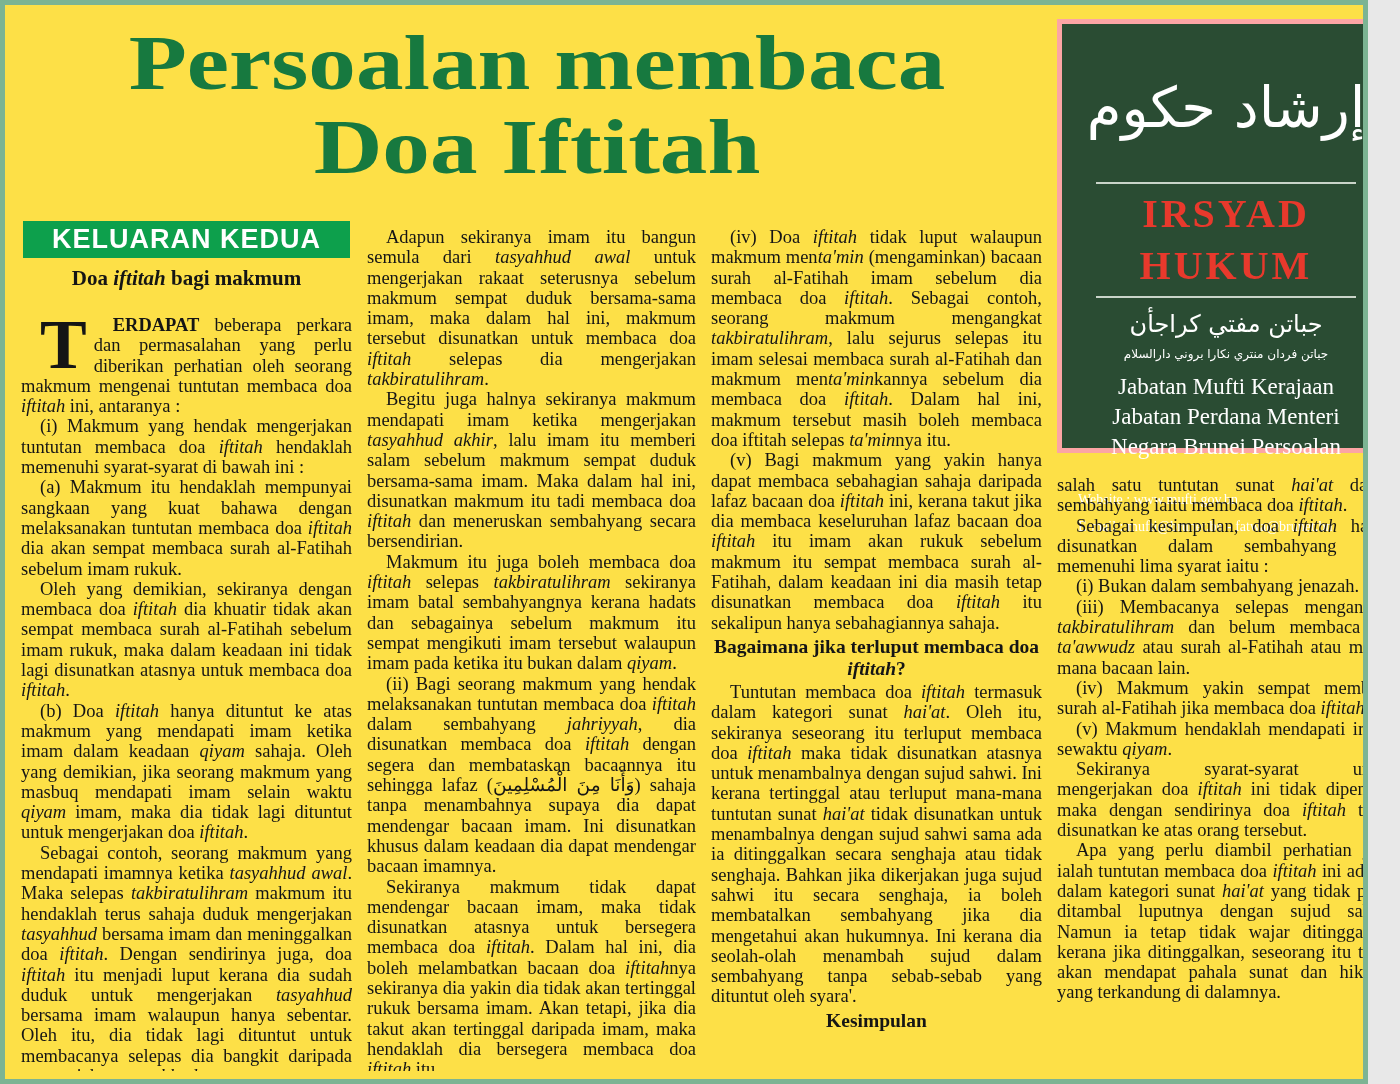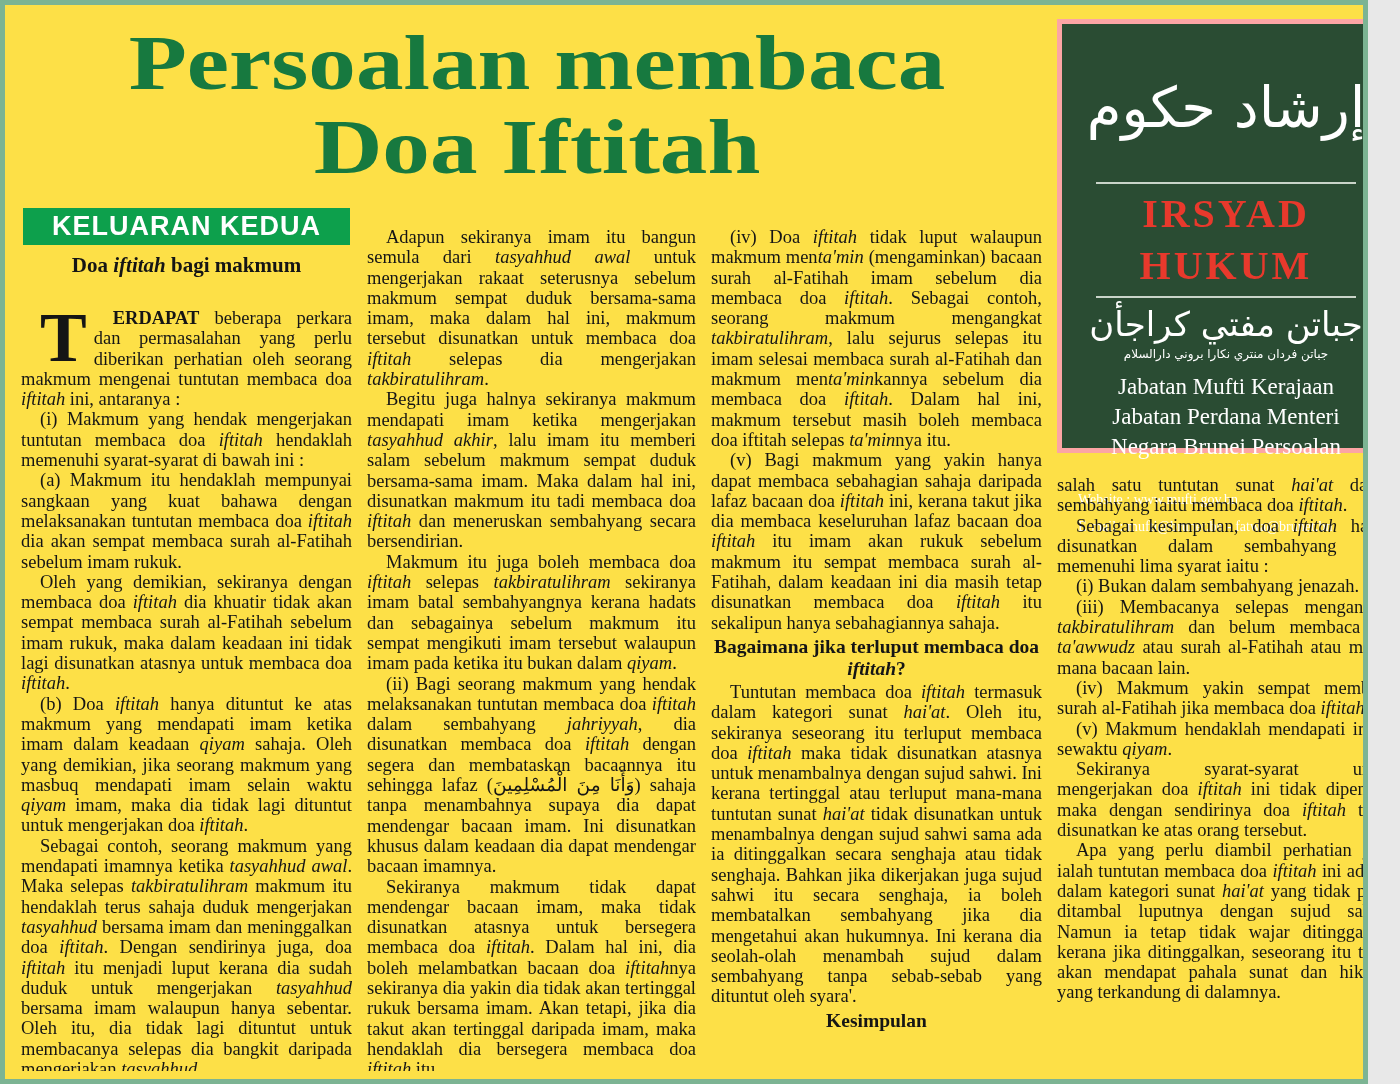--- a/index.html
+++ b/index.html
@@ -6,48 +6,48 @@
   .page{
     position:relative;width:1368px;height:1084px;background:#fde047;
     border:5px solid #7cb493;box-sizing:border-box;overflow:hidden;
     font-family:"Liberation Serif", serif;color:#151515;
   }
   .title{position:absolute;left:18px;top:16px;width:1028px;margin:0;
     text-align:center;color:#17793f;font-weight:bold;font-size:78px;line-height:84px;}
   .title .tline{display:block;transform:scaleX(1.22);transform-origin:50% 50%;}
 
   .col{position:absolute;top:222px;bottom:8px;overflow:hidden;text-align:justify;}
-  .col1{left:16px;width:331px;top:203px;}
+  .col1{left:16px;width:331px;top:216px;}
   .col2{left:362px;width:329px;}
   .col3{left:706px;width:331px;}
   .col4{left:1052px;width:338px;top:14px;}
 
   p.body-para{margin:0;font-size:18.5px;line-height:20.3px;text-indent:19px;}
   p.noindent{text-indent:0;}
   .center-head{margin:3px 0 2px;font-size:19.5px;line-height:22px;text-align:center;
     font-weight:bold;text-indent:0;}
 
   .banner{background:#0da04c;height:37px;display:flex;align-items:center;justify-content:center;
     margin:0 2px 8px 2px;}
   .banner span{font-family:"Liberation Sans", sans-serif;font-weight:bold;font-size:27px;
     color:#ffffff;letter-spacing:1px;}
-  .subhead{text-align:center;font-size:21px;margin:2px 0 30px;font-weight:bold;}
+  .subhead{text-align:center;font-size:21px;margin:2px 0 24px;font-weight:bold;}
 
   .lead{text-indent:0;}
   .dropcap{float:left;font-weight:bold;font-size:70px;line-height:56px;padding:2px 7px 0 0;}
   .leadword{font-weight:bold;}
 
   .infobox{background:#2a4c33;height:434px;box-sizing:border-box;padding:14px 12px 10px;
     text-align:center;color:#fff;margin-bottom:22px;border:5px solid #fca5a5;}
   .arabic{font-family:"DejaVu Sans", sans-serif;direction:rtl;}
   .calli-main{font-size:56px;line-height:64px;height:140px;display:flex;
     align-items:center;justify-content:center;}
   .rule{border-top:2px solid #c9d4c9;margin:4px 22px;}
   .ibox-title{color:#e8392c;font-size:40px;line-height:52px;font-weight:bold;letter-spacing:3px;}
-  .calli-jawi-lg{font-size:34px;line-height:40px;margin-top:6px;}
+  .calli-jawi-lg{font-size:24px;line-height:40px;margin-top:6px;}
   .calli-jawi-sm{font-size:12px;line-height:20px;}
   .dept{font-size:23px;line-height:30px;margin-top:8px;}
   .contact{text-align:left;font-size:14px;line-height:27px;margin-top:24px;padding-left:4px;}
 </style>
 </head>
 <body>
 
 <div class="page">
 
   <h1 class="title">

